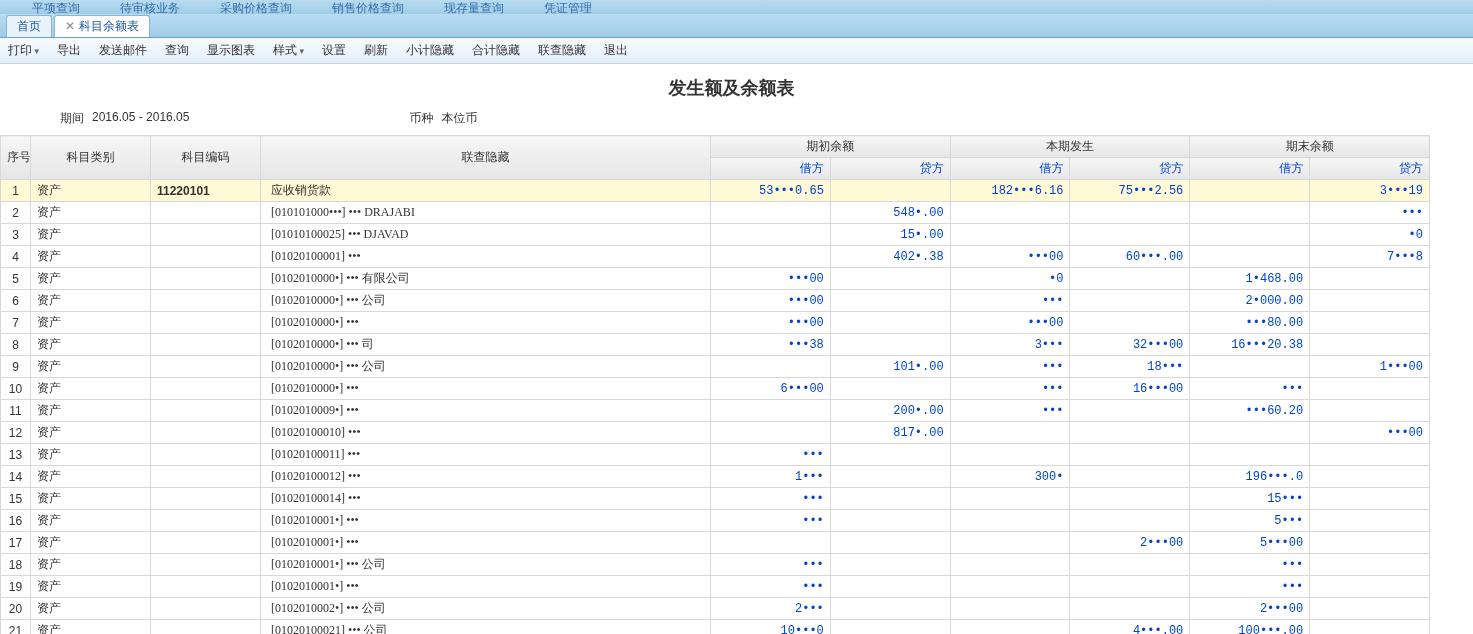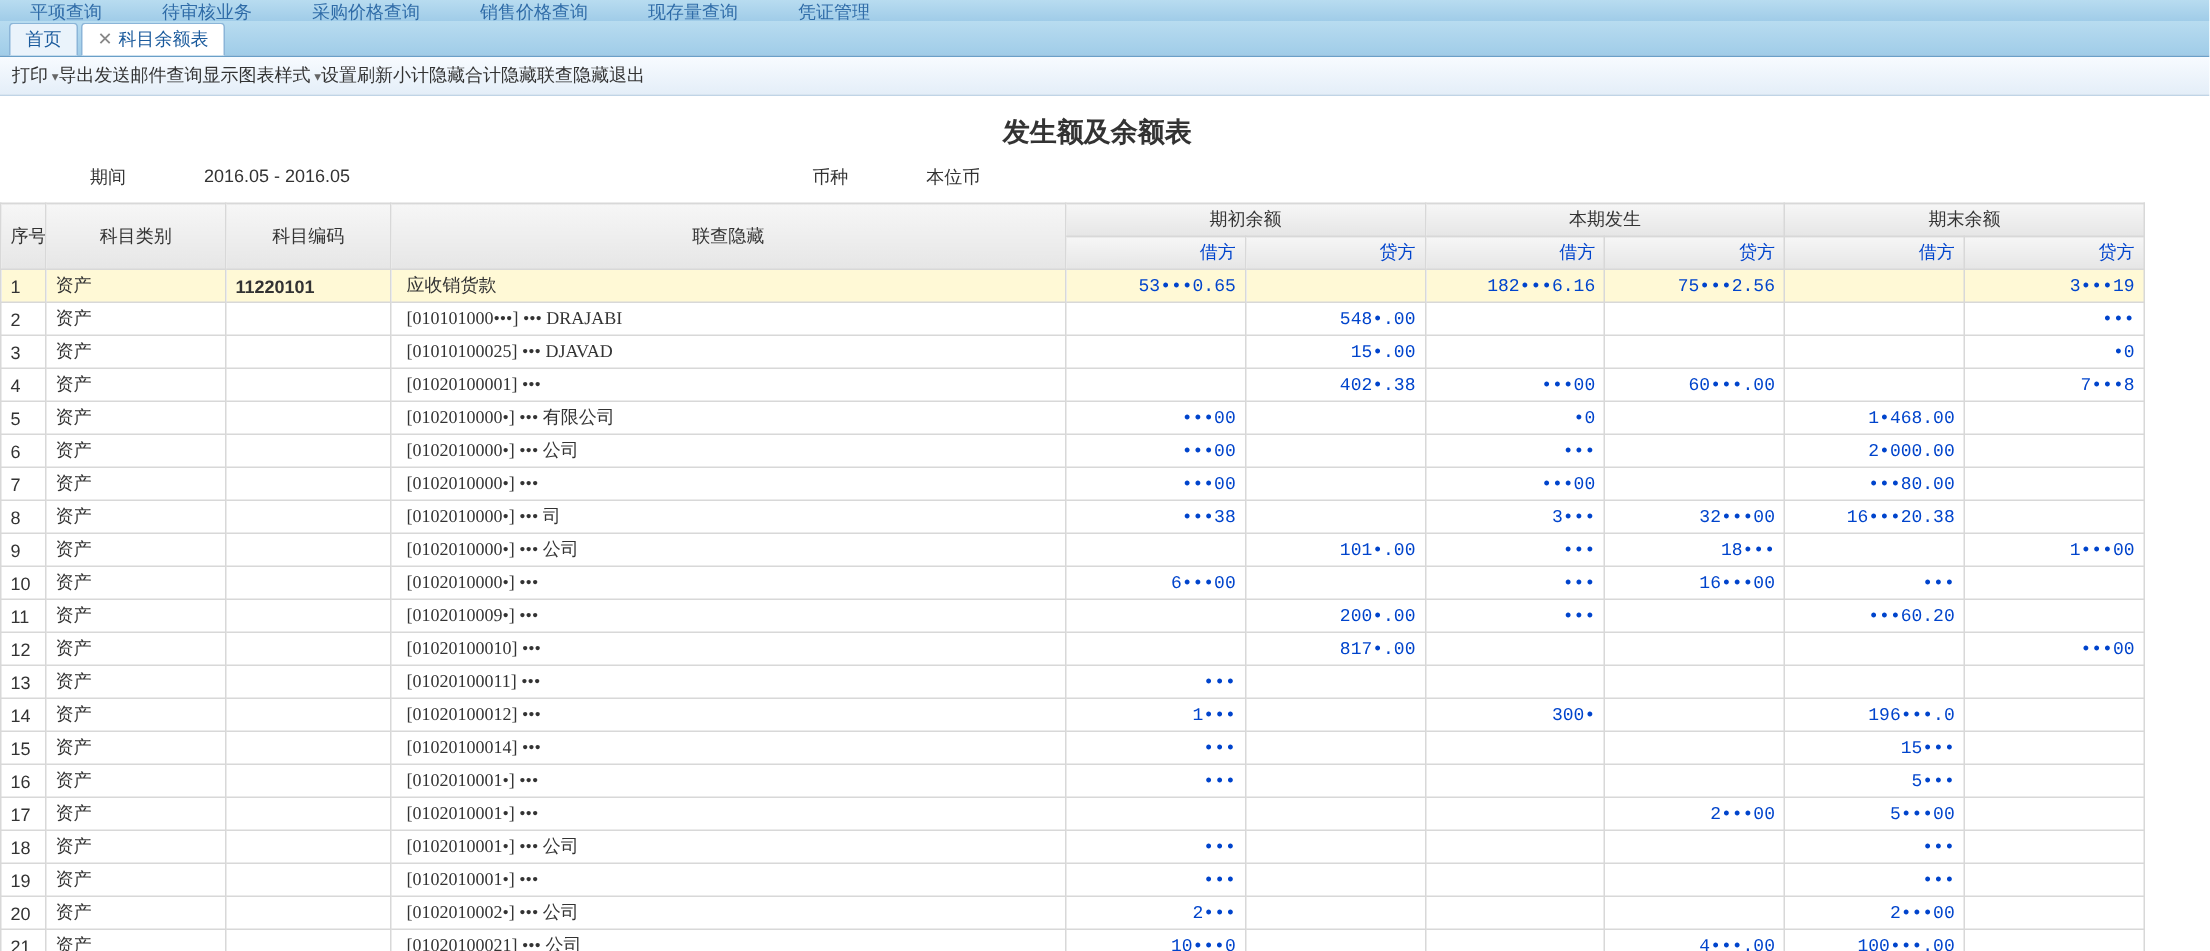--- a/index.html
+++ b/index.html
@@ -1,33 +1,33 @@
 <!DOCTYPE html>
 <html><head>
 <meta charset="utf-8">
 <style>
 * { box-sizing: border-box; margin: 0; padding: 0; }
 body { font-family: "Microsoft YaHei", SimSun, Arial, sans-serif; font-size: 12px; background: #fff; color: #333; width: 1473px; }
-.topmenu { background: linear-gradient(#b8dcf0, #a0cce8); height: 14px; display: flex; gap: 40px; padding-left: 20px; color: #1a5a9c; font-size: 12px; align-items: flex-start; overflow: hidden; }
+.topmenu { background: linear-gradient(#b8dcf0, #a0cce8); height: 14px; display: flex; gap: 40px; padding-left: 32px; color: #1a5a9c; font-size: 12px; align-items: flex-start; overflow: hidden; }
 .topmenu span { opacity: 0.85; }
 .tabbar { background: linear-gradient(#b8dcf0, #a0cce8); height: 24px; display: flex; align-items: flex-end; padding-left: 6px; border-bottom: 1px solid #6a9fc8; }
 .tab { background: #eaf3fb; border: 1px solid #8bb5d8; border-bottom: none; border-radius: 3px 3px 0 0; padding: 2px 10px; margin-right: 2px; color: #1a5a9c; cursor: pointer; font-size: 12px; }
 .tab.active { background: #fff; font-family: Liberation Serif, serif; }
 .tab .close { margin-right: 4px; color: #888; }
-.toolbar { background: linear-gradient(#f7fbff, #e4eef8); border-bottom: 1px solid #c0d4e6; padding: 4px 8px; display: flex; font-size: 12px; }
+.toolbar { background: linear-gradient(#f7fbff, #e4eef8); border-bottom: 1px solid #c0d4e6; padding: 4px 8px; display: flex; gap: 18px; font-size: 12px; }
 .toolbar span { cursor: pointer; color: #333; }
 .dd::after { content: " ▾"; font-size: 9px; color: #666; }
 .report-title { text-align: center; font-size: 18px; font-weight: bold; padding: 12px 10px 6px 0; }
-.report-meta { display: flex; padding: 4px 0 8px 0; font-size: 12px; gap: 44px; }
+.report-meta { display: flex; padding: 4px 0 8px 0; font-size: 12px; }
 .report-meta .lbl { margin-left: 60px; margin-right: 8px; }
 .report-meta .gap { width: 160px; display: inline-block; }
 .grid { border-collapse: collapse; width: 1430px; table-layout: fixed; }
 .grid th, .grid td { border: 1px solid #d8d8d8; padding: 2px 6px; font-size: 12px; height: 20px; overflow: hidden; white-space: nowrap; }
 .grid th { background: linear-gradient(#f6f6f6, #e6e6e6); font-weight: normal; }
-.col-seq { width: 30px; text-align: left; }
+.col-seq { width: 30px; text-align: center; }
 .col-cat { width: 120px; }
 .col-code { width: 110px; font-weight: bold; }
 .col-name { width: 450px; }
 .col-num { width: 120px; text-align: right; font-family: "Courier New", monospace; color: #0044cc; }
 td.col-name { padding-left: 10px; font-family: Liberation Serif, serif; }
 tr.hl td { background: #fff9d6; }
 </style>
 </head>
 <body>
 

